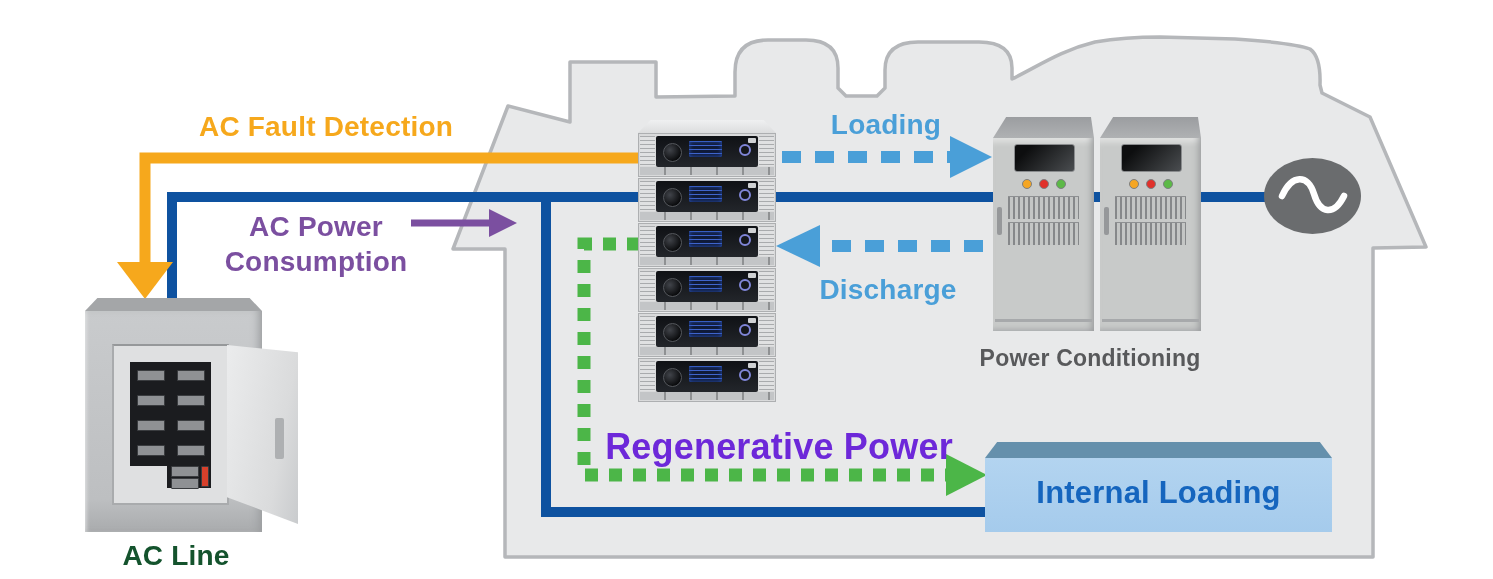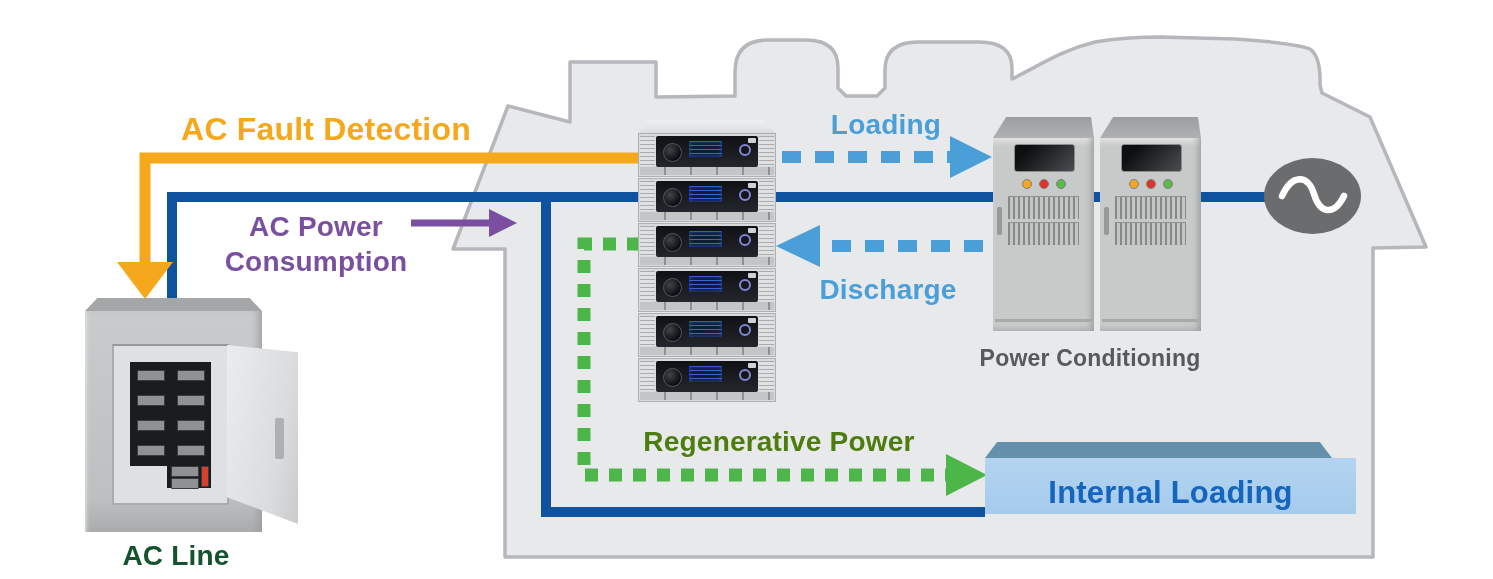--- a/index.html
+++ b/index.html
@@ -1,24 +1,24 @@
 <!DOCTYPE html>
 <html><head>
 <meta charset="utf-8">
 <style>
   html,body{margin:0;padding:0;background:#ffffff;}
   #stage{position:relative;width:1493px;height:579px;background:#ffffff;overflow:hidden;
          font-family:"Liberation Sans",sans-serif;}
   .abs{position:absolute;}
   .label{position:absolute;transform:translateX(-50%);font-weight:700;white-space:nowrap;
          text-align:center;letter-spacing:.2px;}
-  .lbl-orange{color:#F6A81C;font-size:32px;}
+  .lbl-orange{color:#F6A81C;font-size:28px;}
   .lbl-purple{color:#7B4FA0;font-size:28px;line-height:35px;}
   .lbl-blue{color:#4A9FD8;font-size:28px;}
-  .lbl-green{color:#4d7c0f;font-size:28px;}
+  .lbl-green{color:#6d28d9;font-size:36px;}
   .lbl-gray{color:#58595B;font-size:23px;line-height:33px;font-weight:600;}
   .lbl-acline{color:#14532d;font-size:28px;}
   .lbl-load{color:#1565BE;font-size:31px;}
 
   
   #acpanel{left:85px;top:296px;width:215px;height:240px;}
   .pnl-top{left:0;top:2px;width:177px;height:13px;background:#A4A6A8;
            clip-path:polygon(7% 0,93% 0,100% 100%,0 100%);}
   .pnl-body{left:0;top:15px;width:177px;height:221px;
             background:linear-gradient(180deg,#C9CBCD 0%,#BDBFC1 85%,#A9ABAD 100%);
@@ -73,22 +73,22 @@
         background:repeating-linear-gradient(to right,#86888A 0 2px,#C4C6C5 2px 5px);}
   .cab-handle{position:absolute;left:4px;top:90px;width:5px;height:28px;background:#96989A;border-radius:2px;}
   .cab-kick{position:absolute;left:2px;bottom:9px;right:2px;height:3px;background:#A7A9AB;}
 
   
   #sine{left:1264px;top:158px;width:97px;height:76px;border-radius:50%;background:#6A6C6E;}
 
   
   #loadtop{left:985px;top:442px;width:347px;height:16px;background:#6590AC;
         clip-path:polygon(3.5% 0,96.5% 0,100% 100%,0 100%);}
-  #loadfront{left:985px;top:458px;width:347px;height:56px;
-        background:linear-gradient(180deg,#B3D4F0,#A5CBEC);padding-left:24px;}
+  #loadfront{left:985px;top:458px;width:347px;height:74px;
+        background:linear-gradient(180deg,#B3D4F0,#A5CBEC);}
   #loadfront .label{left:50%;top:17px;}
 </style>
 </head>
 <body>
 
 <div id="stage">
 
   <svg class="abs" width="1493" height="579" viewBox="0 0 1493 579" style="left:0;top:0">
 
     <path d="M 505,557 L 505,249 L 453,249 L 508,106

